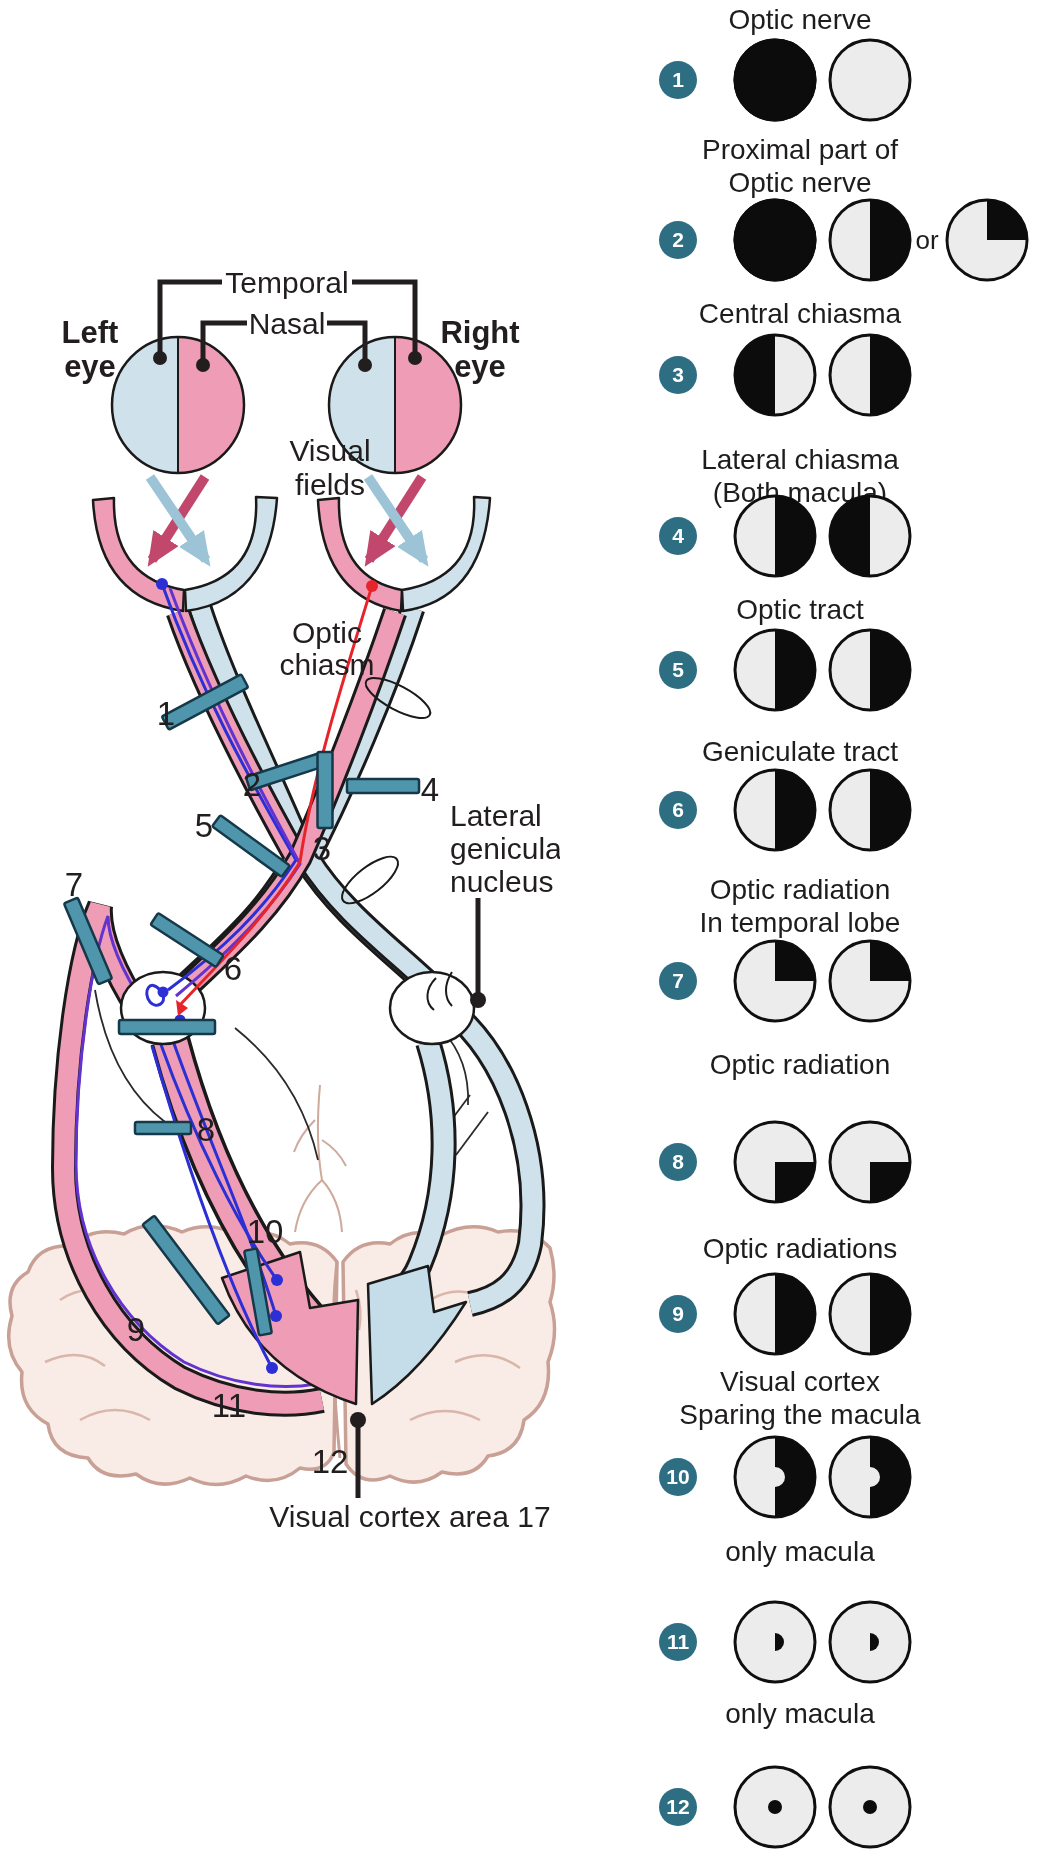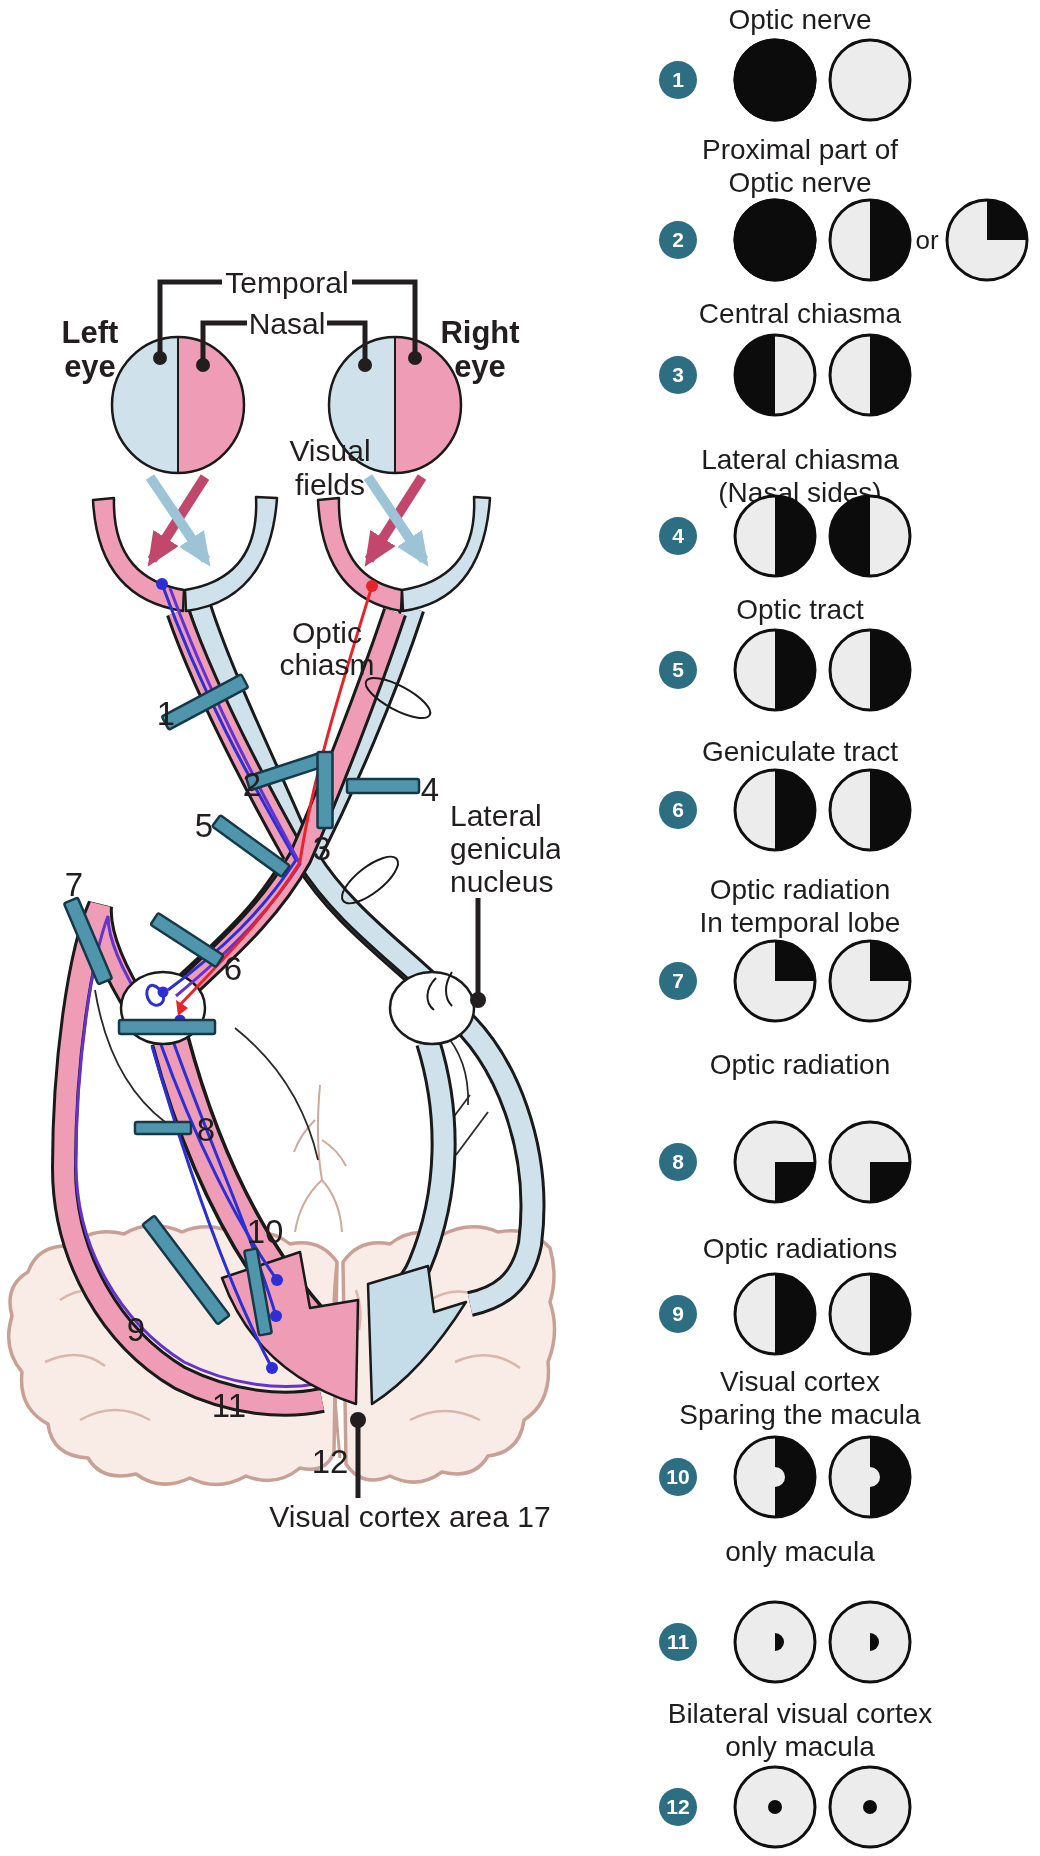--- a/index.html
+++ b/index.html
@@ -278,21 +278,21 @@
           </g>
           <g transform="translate(150,45)">
             <circle r="40" fill="#ececec" stroke="#0f0f0f" stroke-width="3"></circle>
             <path d="M 0,-40 A 40 40 0 0 1 0,40 Z" fill="#0c0c0c"></path>
           </g>
         </svg>
       </div>
       <div class="leg-item" style="top: 0px;">
         <div class="leg-title" style="top: 429px; margin-top: 14px;">
           <span>Lateral chiasma</span>
-          <span>(Nasal sides)</span>
+          <span>(Both macula)</span>
         </div>
         <div class="leg-badge" style="top: 517px; background: rgb(46, 110, 130);">4</div>
         <svg class="leg-fields" width="320" height="90" viewBox="0 0 320 90" style="top: 491px;">
           <g transform="translate(55,45)">
             <circle r="40" fill="#ececec" stroke="#0f0f0f" stroke-width="3"></circle>
             <path d="M 0,-40 A 40 40 0 0 1 0,40 Z" fill="#0c0c0c"></path>
           </g>
           <g transform="translate(150,45)">
             <circle r="40" fill="#ececec" stroke="#0f0f0f" stroke-width="3"></circle>
             <path d="M 0,-40 A 40 40 0 0 0 0,40 Z" fill="#0c0c0c"></path>
@@ -410,21 +410,20 @@
             <path d="M 0,-9 A 9 9 0 0 1 0,9 Z" fill="#0c0c0c"></path>
           </g>
           <g transform="translate(150,45)">
             <circle r="40" fill="#ececec" stroke="#0f0f0f" stroke-width="3"></circle>
             <path d="M 0,-9 A 9 9 0 0 1 0,9 Z" fill="#0c0c0c"></path>
           </g>
         </svg>
       </div>
       <div class="leg-item" style="top: 0px;">
         <div class="leg-title" style="top: 1697px;">
-          <span>Bilateral visual cortex</span>
           <span>only macula</span>
         </div>
         <div class="leg-badge" style="top: 1788px; background: rgb(46, 110, 130);">12</div>
         <svg class="leg-fields" width="320" height="90" viewBox="0 0 320 90" style="top: 1762px;">
           <g transform="translate(55,45)">
             <circle r="40" fill="#ececec" stroke="#0f0f0f" stroke-width="3"></circle>
             <circle r="7" fill="#0c0c0c"></circle>
           </g>
           <g transform="translate(150,45)">
             <circle r="40" fill="#ececec" stroke="#0f0f0f" stroke-width="3"></circle>

